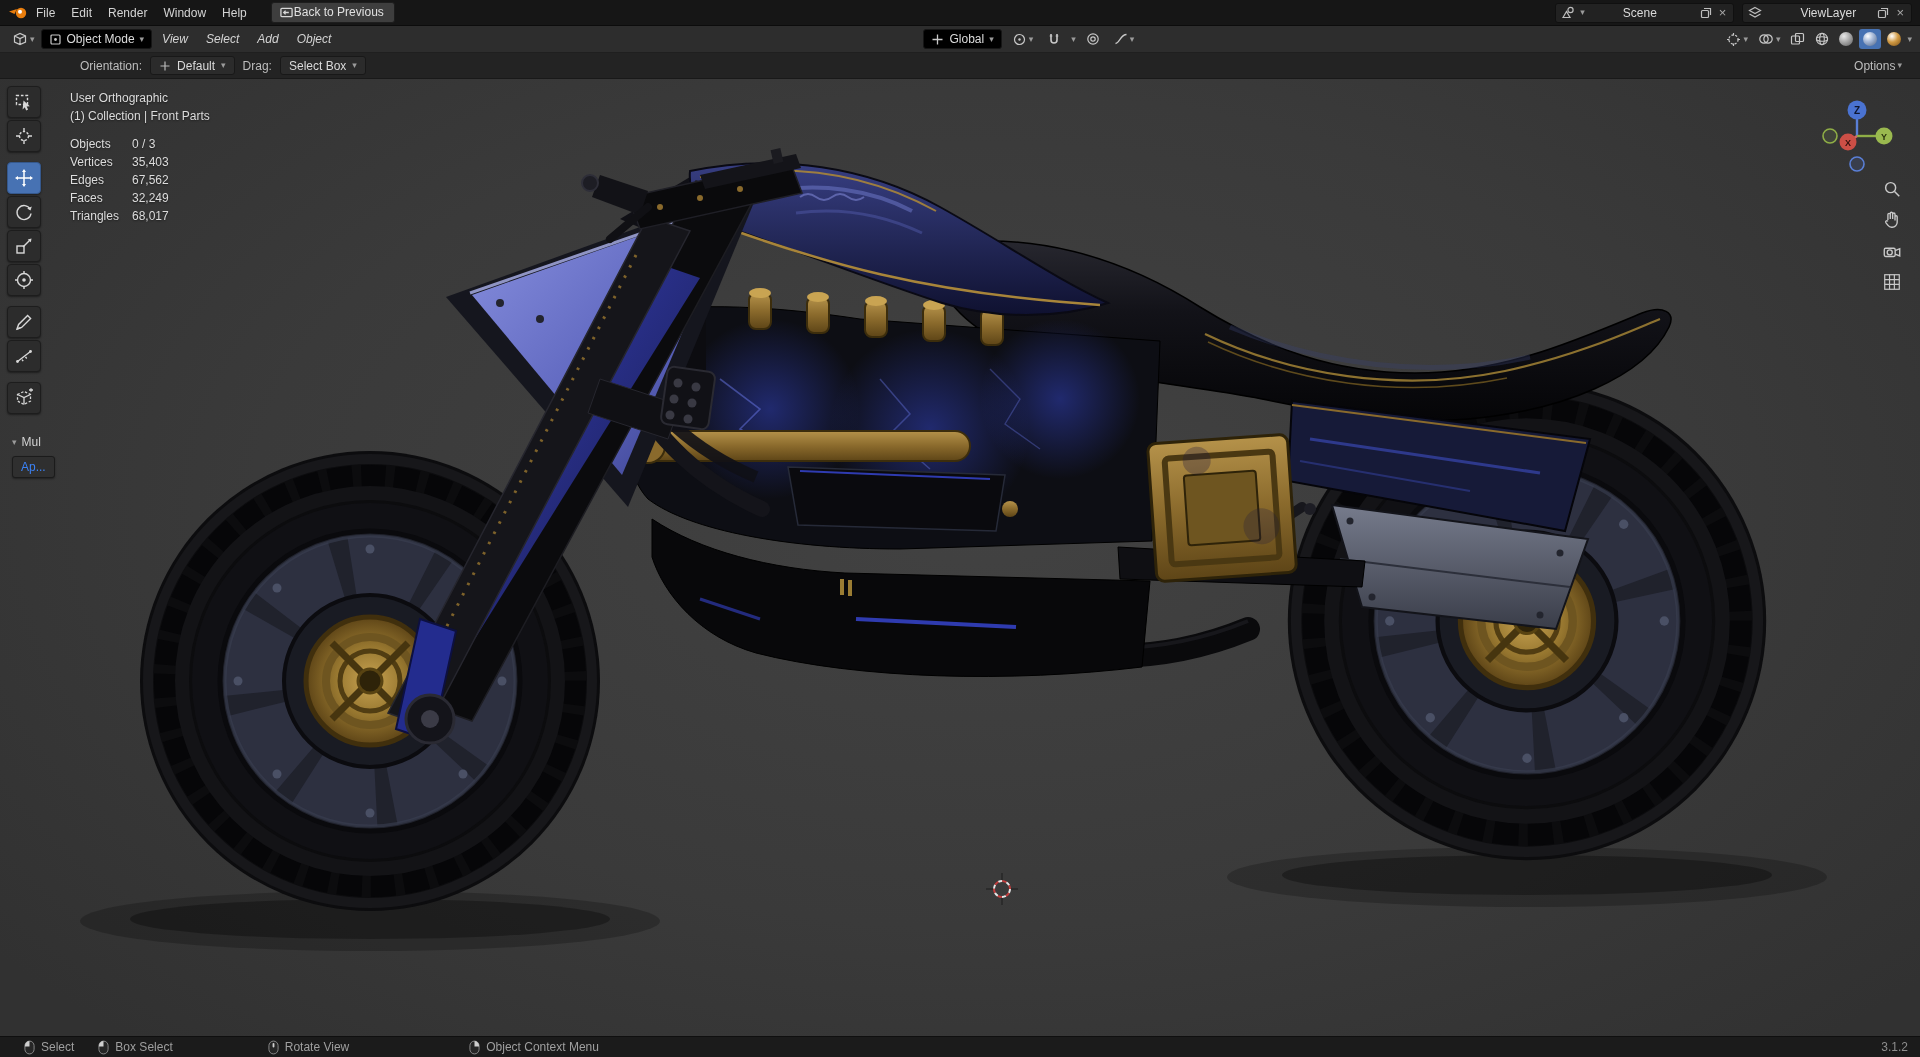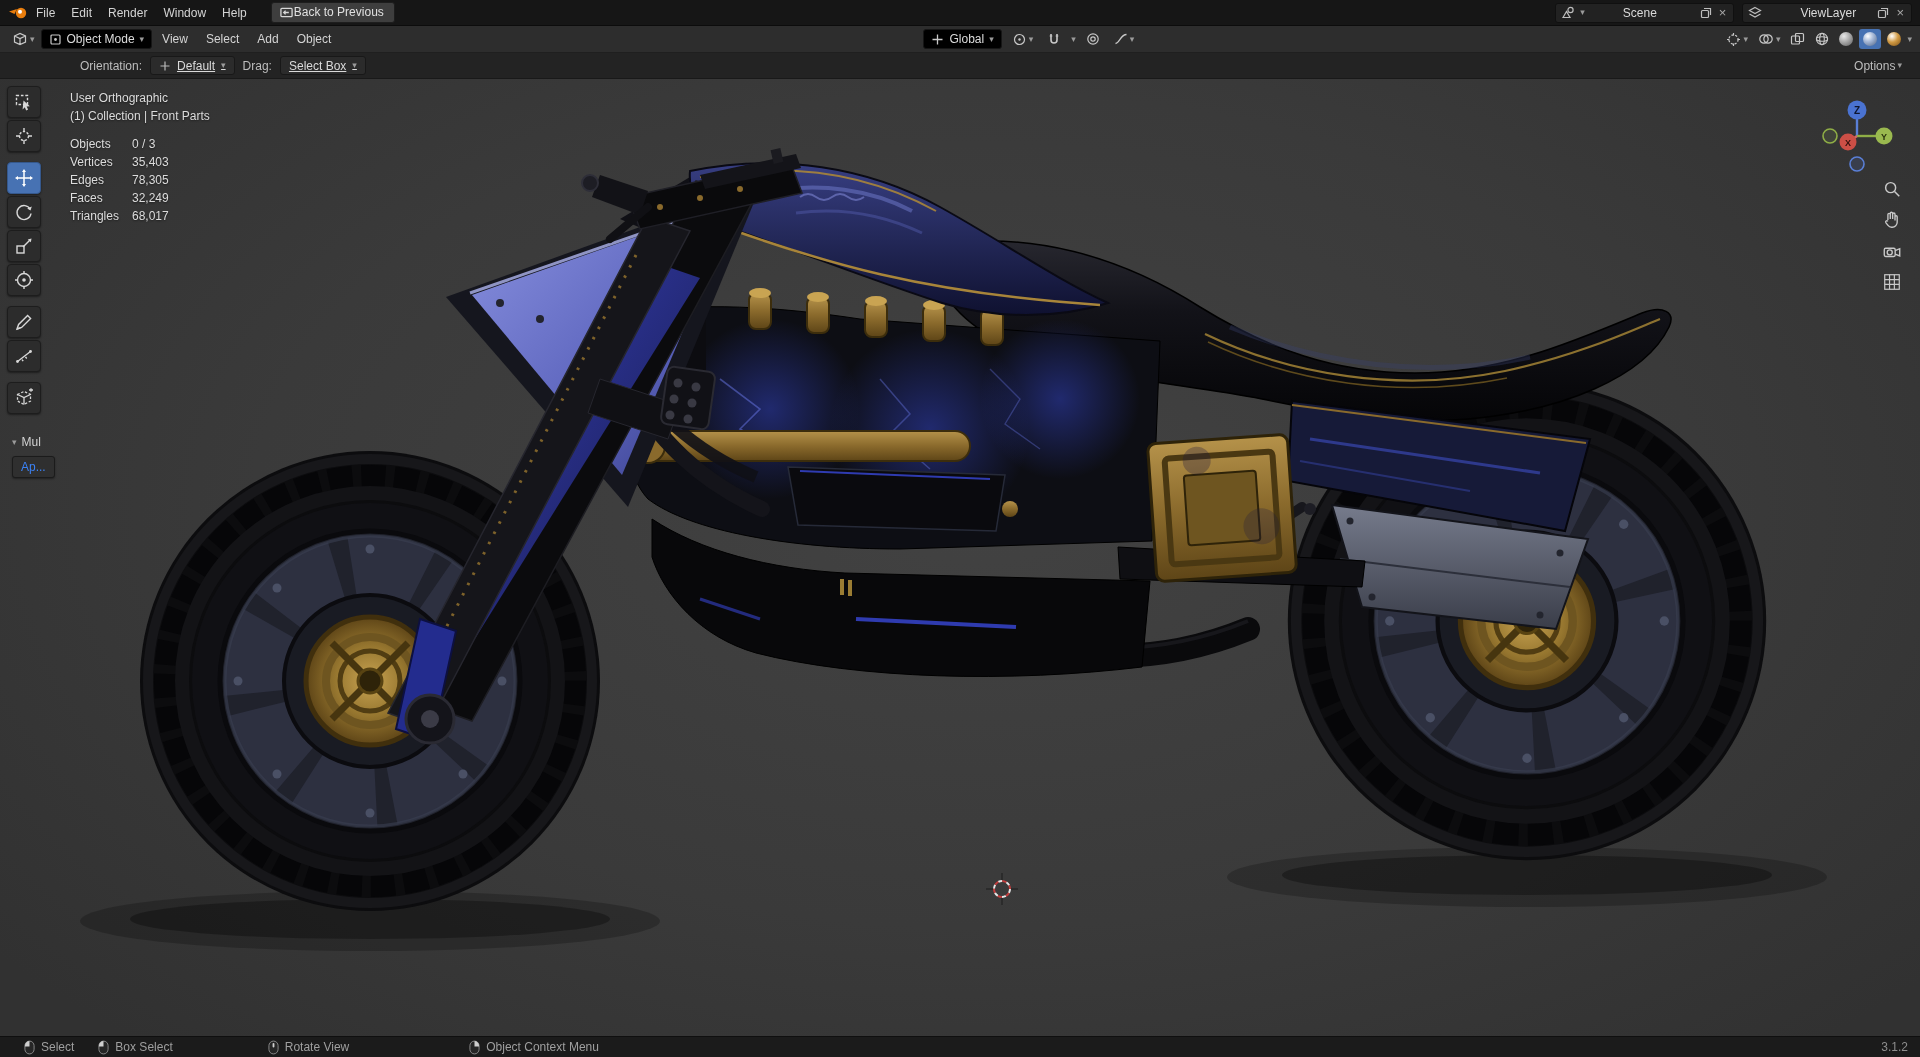--- a/index.html
+++ b/index.html
@@ -22,33 +22,33 @@
   .xbtn { color:#a8a8a8; font-size:13px; padding:0 2px; }
 
   
   .vheader { flex:0 0 27px; background:#2d2d2d; border-bottom:1px solid #1f1f1f;
              display:flex; align-items:center; padding:0 8px; }
   .vh-left,.vh-center,.vh-right { display:flex; align-items:center; gap:2px; }
   .vh-center { margin:0 auto; gap:6px; }
   .hbtn { display:flex; align-items:center; gap:2px; padding:2px 4px; border-radius:3px; }
   .dropdown { display:flex; align-items:center; gap:5px; background:#000000;
               border:1px solid #161616; border-radius:3px; height:20px; padding:0 7px; color:#dcdcdc; }
-  .hmenu { padding:3px 8px; color:#d4d4d4; }
+  .hmenu { padding:3px 8px; color:#d4d4d4;font-style:italic; }
   .shade-btn { width:22px; height:20px; display:flex; align-items:center; justify-content:center; border-radius:3px; }
   .shade-btn.active { background:#4772b3; }
   .sphere { width:14px; height:14px; border-radius:50%; }
   .sphere.solid    { background:radial-gradient(circle at 35% 30%, #e8e8e8, #9a9a9a 55%, #5c5c5c); }
   .sphere.material { background:radial-gradient(circle at 35% 30%, #ffffff, #a8bad8 40%, #4e6284); }
   .sphere.render   { background:radial-gradient(circle at 35% 30%, #ffffff, #d09a44 45%, #7a4d14); }
 
   
   .toolrow { flex:0 0 26px; background:#232323; border-bottom:1px solid #191919;
              display:flex; align-items:center; padding:0 14px 0 80px; gap:8px; color:#bdbdbd; }
   .select-chip { display:flex; align-items:center; gap:6px; background:#2b2b2b;
-                 border:1px solid #181818; border-radius:3px; height:19px; padding:0 8px; color:#dadada;text-decoration:underline; }
+                 border:1px solid #181818; border-radius:3px; height:19px; padding:0 8px; color:#dadada; }
   .tr-spacer { flex:1; }
 
   
   .viewport { position:relative; flex:1; overflow:hidden;
               background:radial-gradient(ellipse 1250px 720px at 51% 45%, #424242 0%, #3a3a3a 58%, #313131 100%); }
   .scene-svg { position:absolute; inset:0; width:100%; height:100%; display:block; }
 
   .vp-info { position:absolute; left:70px; top:10px; color:#dcdcdc; line-height:18px;
              text-shadow:0 1px 2px rgba(0,0,0,.45); }
   .vp-stats { margin-top:10px; border-spacing:0; line-height:18px; }
@@ -501,21 +501,21 @@
             <tr>
           <td class="lbl">Objects</td>
           <td class="val">0 / 3</td>
             </tr>
         <tr>
           <td class="lbl">Vertices</td>
           <td class="val">35,403</td>
             </tr>
         <tr>
           <td class="lbl">Edges</td>
-          <td class="val">78,305</td>
+          <td class="val">67,562</td>
             </tr>
         <tr>
           <td class="lbl">Faces</td>
           <td class="val">32,249</td>
             </tr>
         <tr>
           <td class="lbl">Triangles</td>
           <td class="val">68,017</td>
             </tr>
       </tbody>

